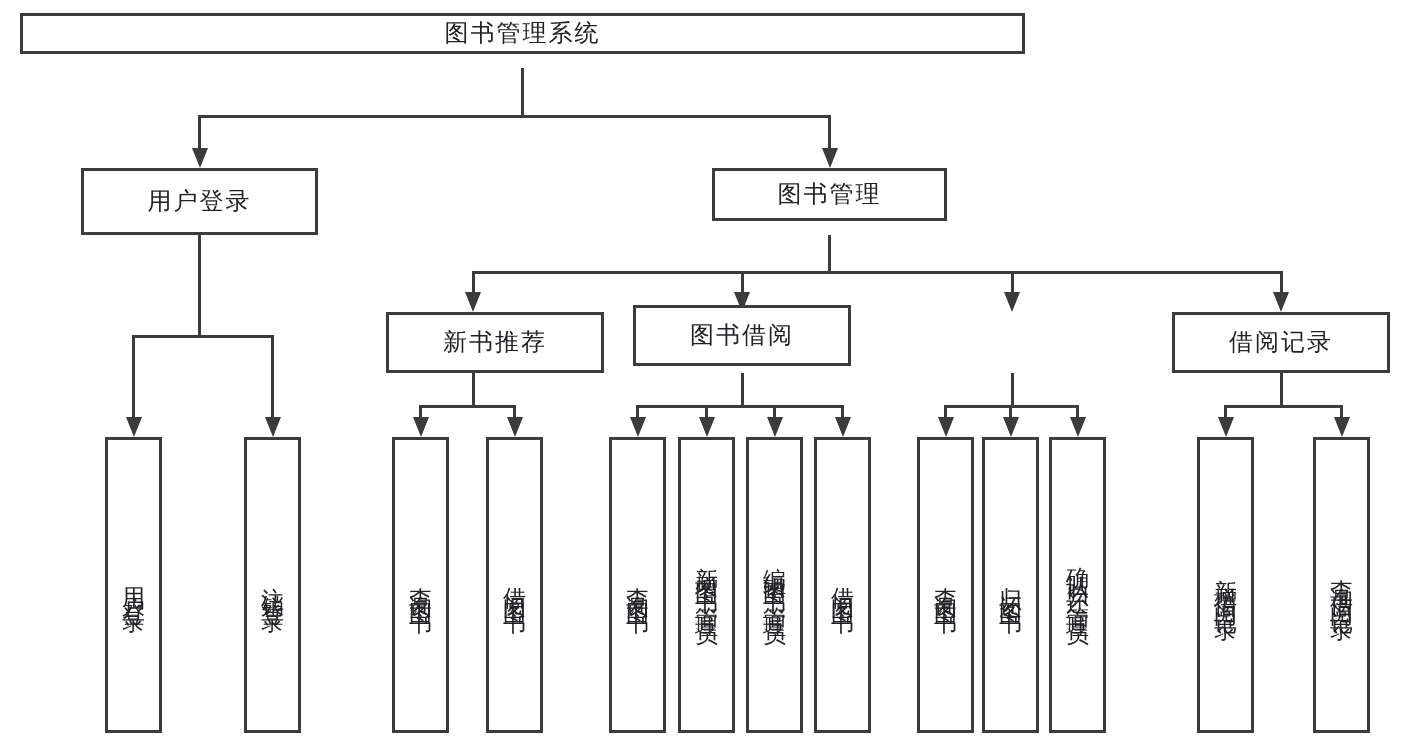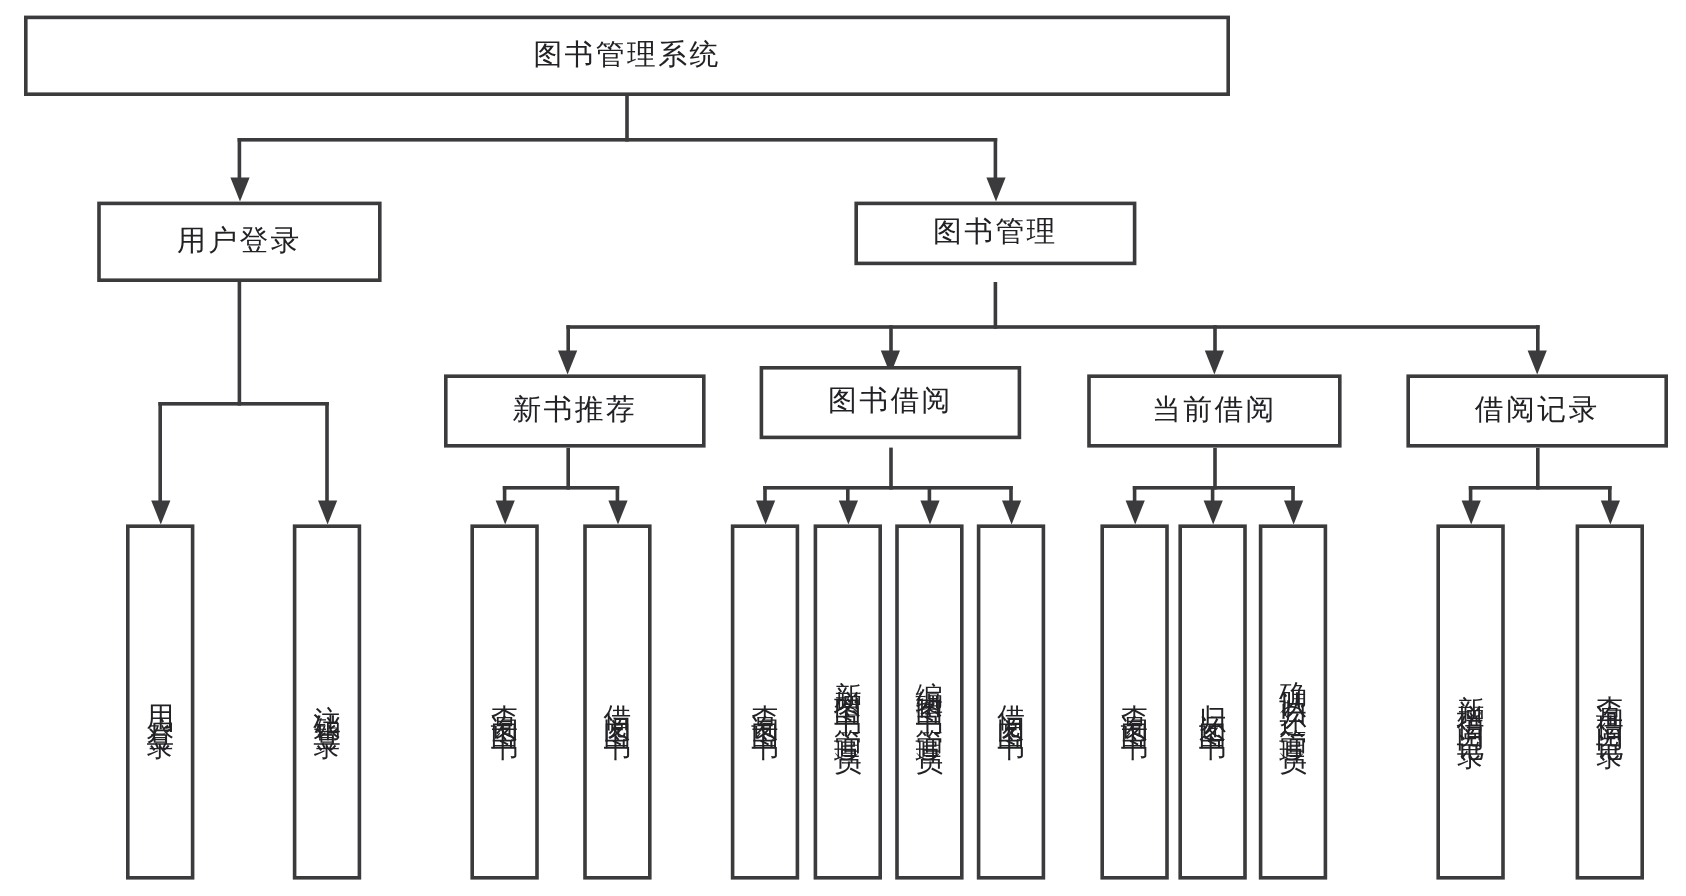--- a/index.html
+++ b/index.html
@@ -61,37 +61,34 @@
     letter-spacing: 1px;
     color: #b6bac0;
     z-index: 5;
     white-space: nowrap;
   }
 </style>
 </head>
 <body>
 
 <div id="canvas">
-<div class="node" style="left: 20px; top: 13px; width: 1005px; height: 67px; text-align: center;">
+<div class="node" style="left: 20px; top: 13px; width: 1005px; height: 41px; text-align: center;">
       <span class="label">图书管理系统</span>
     </div>
     <div class="node" style="left: 81px; top: 168px; width: 237px; height: 67px;">
       <span class="label">用户登录</span>
     </div>
     <div class="node" style="left: 712px; top: 168px; width: 235px; height: 53px;">
       <span class="label">图书管理</span>
     </div>
-    <div class="node" style="left: 370px; top: 312px; width: 218px; height: 61px;">
+    <div class="node" style="left: 386px; top: 312px; width: 218px; height: 61px;">
       <span class="label">新书推荐</span>
     </div>
     <div class="node" style="left: 633px; top: 305px; width: 218px; height: 61px;">
       <span class="label">图书借阅</span>
-    </div>
-    <div class="node" style="left: 906px; top: 312px; width: 212px; height: 61px;">
-      <span class="label">当前借阅</span>
     </div>
     <div class="node" style="left: 1172px; top: 312px; width: 218px; height: 61px;">
       <span class="label">借阅记录</span>
     </div>
     <div class="node vertical" style="left: 105px; top: 437px; width: 57px; height: 296px;">
       <span class="label">用户登录</span>
     </div>
     <div class="node vertical" style="left: 244px; top: 437px; width: 57px; height: 296px;">
       <span class="label">注销登录</span>
     </div>

